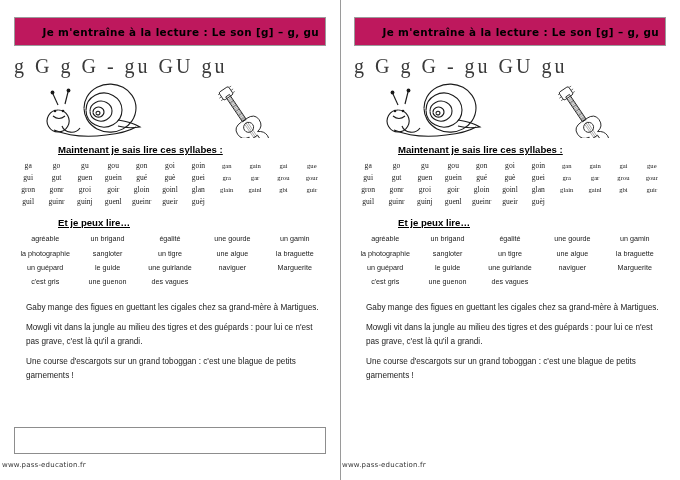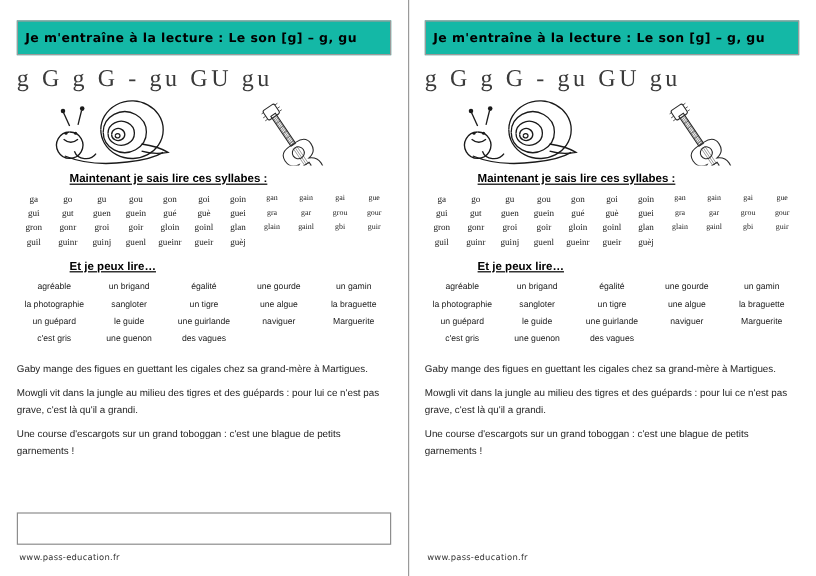--- a/index.html
+++ b/index.html
@@ -40,22 +40,22 @@
     width: 340px;
     height: 480px;
     box-sizing: border-box;
     padding: 17px 14px 0 14px;
   }
 
   
   .title-box {
     border: 1.4px solid #9b9b9b;
     padding: 4px 6px 5px 6px;
-    text-align: left;
-    background: #14b8a6;
+    text-align: right;
+    background: #be185d;
   }
   .title-text {
     font-family: "DejaVu Sans", sans-serif;
     font-weight: bold;
     font-size: 10.4px;
     letter-spacing: 0.35px;
     color: #000;
     white-space: nowrap;
   }
 
@@ -135,39 +135,39 @@
 
   
   .sentences {
     margin-top: 12px;
     font-family: "Liberation Sans", sans-serif;
     font-size: 8.2px;
     line-height: 1.65;
     color: #222;
   }
   .sentence {
-    margin: 0 0 7px 0;
+    margin: 0 0 7px 12px;
   }
 
   
   .answer-box {
     position: absolute;
     left: 14px;
     bottom: 26px;
     width: 312px;
     height: 27px;
     box-sizing: border-box;
     border: 1px solid #8d8d8d;
     background: #fff;
   }
 
   
   .footer {
     position: absolute;
-    left: 16px;
+    left: 2px;
     bottom: 11px;
     font-family: "DejaVu Sans", sans-serif;
     font-size: 7px;
     color: #333;
     letter-spacing: 0.2px;
   }
 </style>
 </head>
 <body>
 

